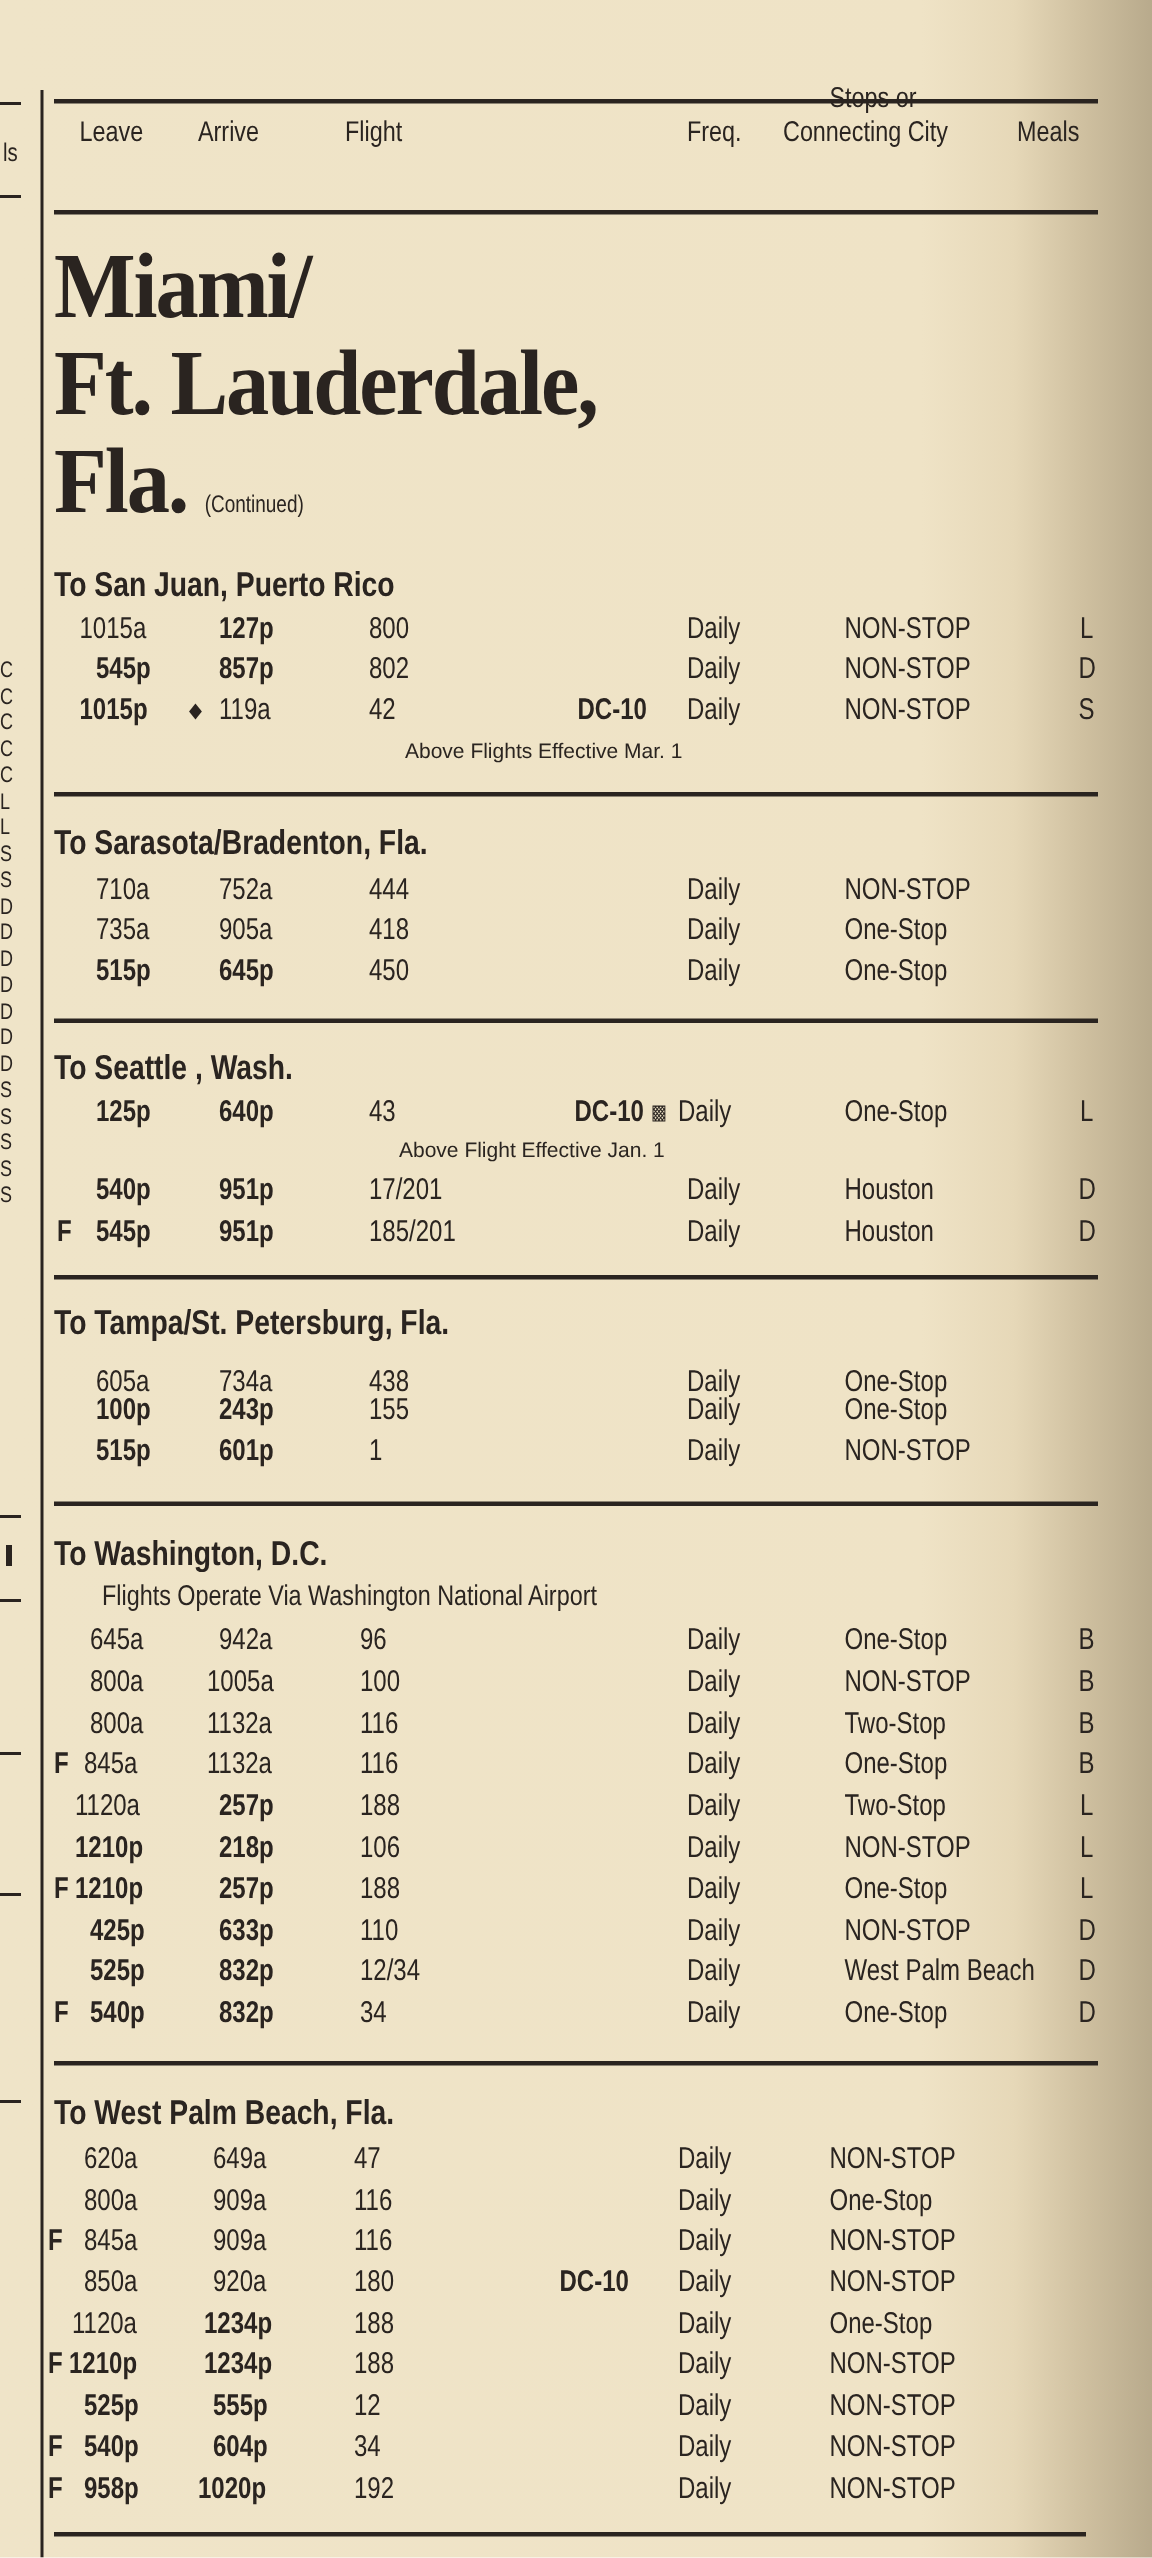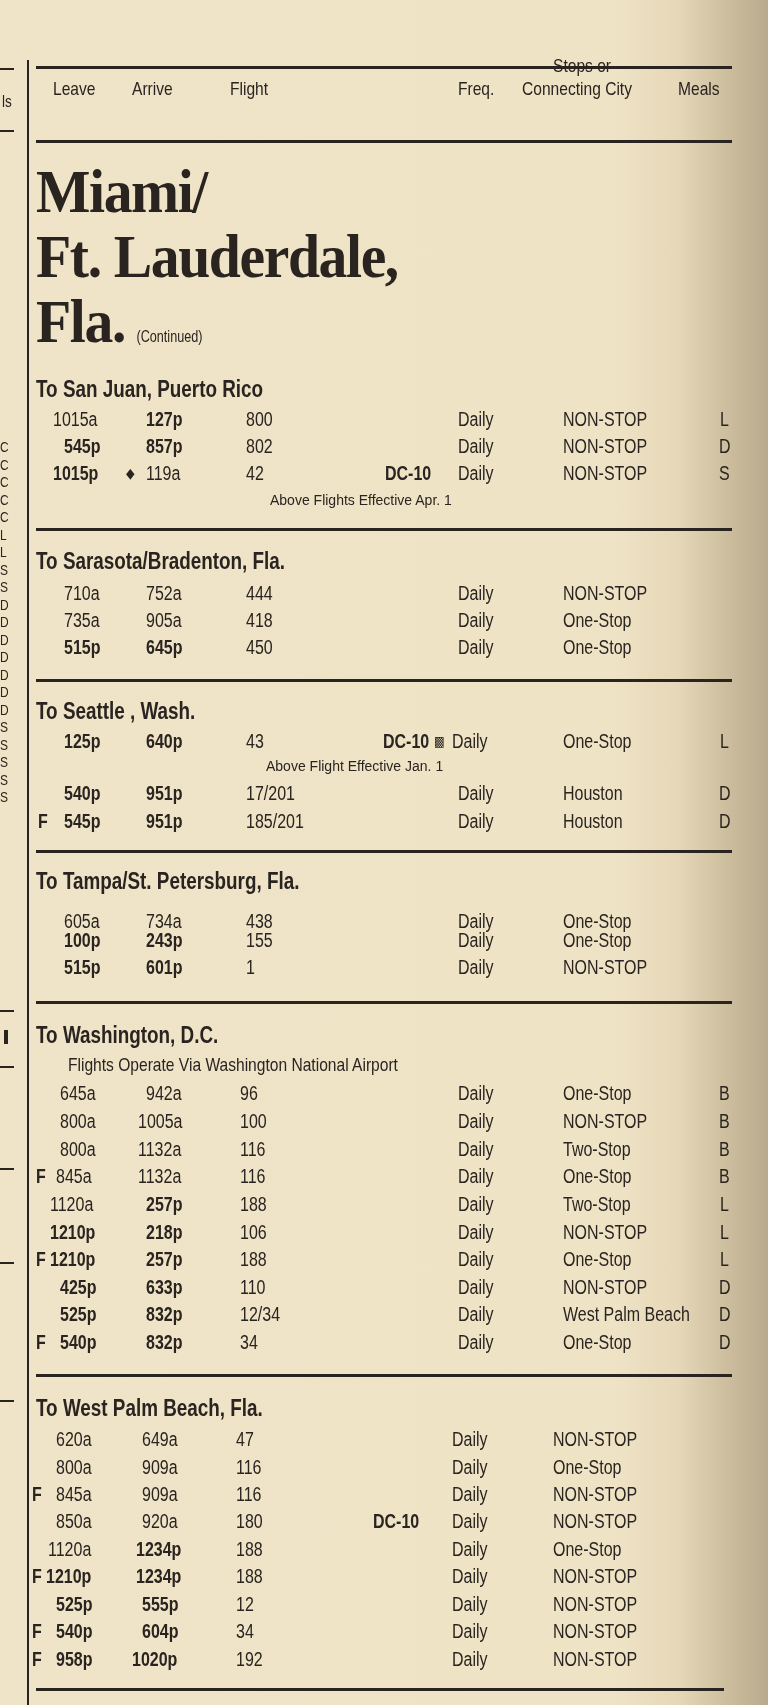--- a/index.html
+++ b/index.html
@@ -115,21 +115,21 @@
 <div class="row" style="top:462px;">
   <span class="b" style="left:53px;">1015p</span>
   <span class="tiny" style="left:126px;top:3px;">◆</span>
   <span style="left:146px;">119a</span>
   <span style="left:246px;">42</span>
   <span class="b" style="left:385px;">DC-10</span>
   <span style="left:458px;">Daily</span>
   <span style="left:563px;">NON-STOP</span>
   <span style="left:719px;">S</span>
 </div>
-<div class="note" style="top:492px;left:270px;">Above Flights Effective Apr. 1</div>
+<div class="note" style="top:492px;left:270px;">Above Flights Effective Mar. 1</div>
 <div class="rule" style="top:528px;"></div>
 
 <div class="section-title" style="top:548px;">To Sarasota/Bradenton, Fla.</div>
 <div class="row" style="top:582px;">
   <span style="left:64px;">710a</span>
   <span style="left:146px;">752a</span>
   <span style="left:246px;">444</span>
   <span style="left:458px;">Daily</span>
   <span style="left:563px;">NON-STOP</span>
 </div>

